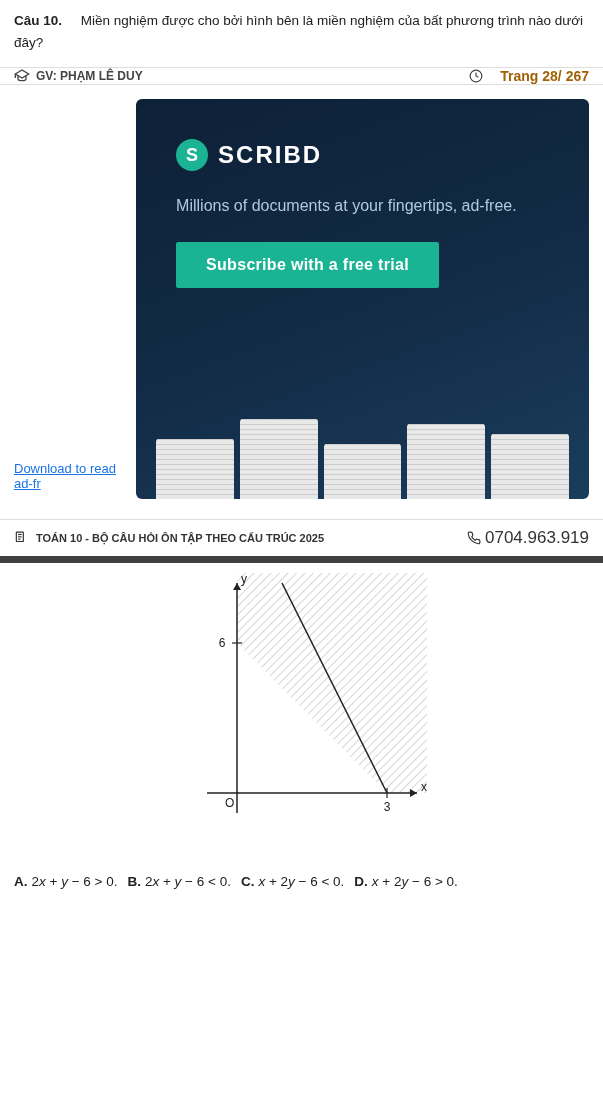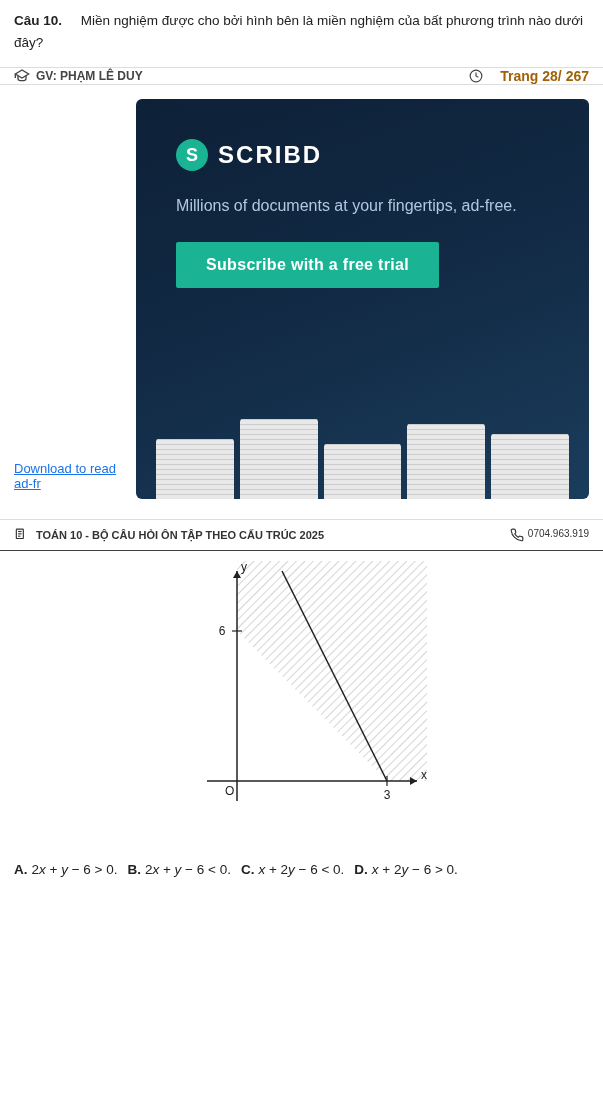--- a/index.html
+++ b/index.html
@@ -184,37 +184,38 @@
     .doc-card:nth-child(3) { height: 65px; }
     .doc-card:nth-child(4) { height: 85px; }
     .doc-card:nth-child(5) { height: 75px; }
 
     .bottom-bar {
       display: flex;
       align-items: center;
       justify-content: space-between;
       padding: 8px 14px;
       border-top: 1px solid #ddd;
-      border-bottom: 1px solid #404040;
+      border-bottom: 7px solid #404040;
       margin-top: 10px;
     }
 
     .bottom-left {
       display: flex;
       align-items: center;
       gap: 8px;
       font-size: 11px;
       font-weight: bold;
       color: #333;
     }
 
     .bottom-right {
       display: flex;
+      align-items: center;
       gap: 4px;
-      font-size: 10px;
+      font-size: 17px;
       color: #333;
     }
 
     .doc-icon {
       width: 14px;
       height: 14px;
     }
 
     .phone-icon {
       width: 14px;

